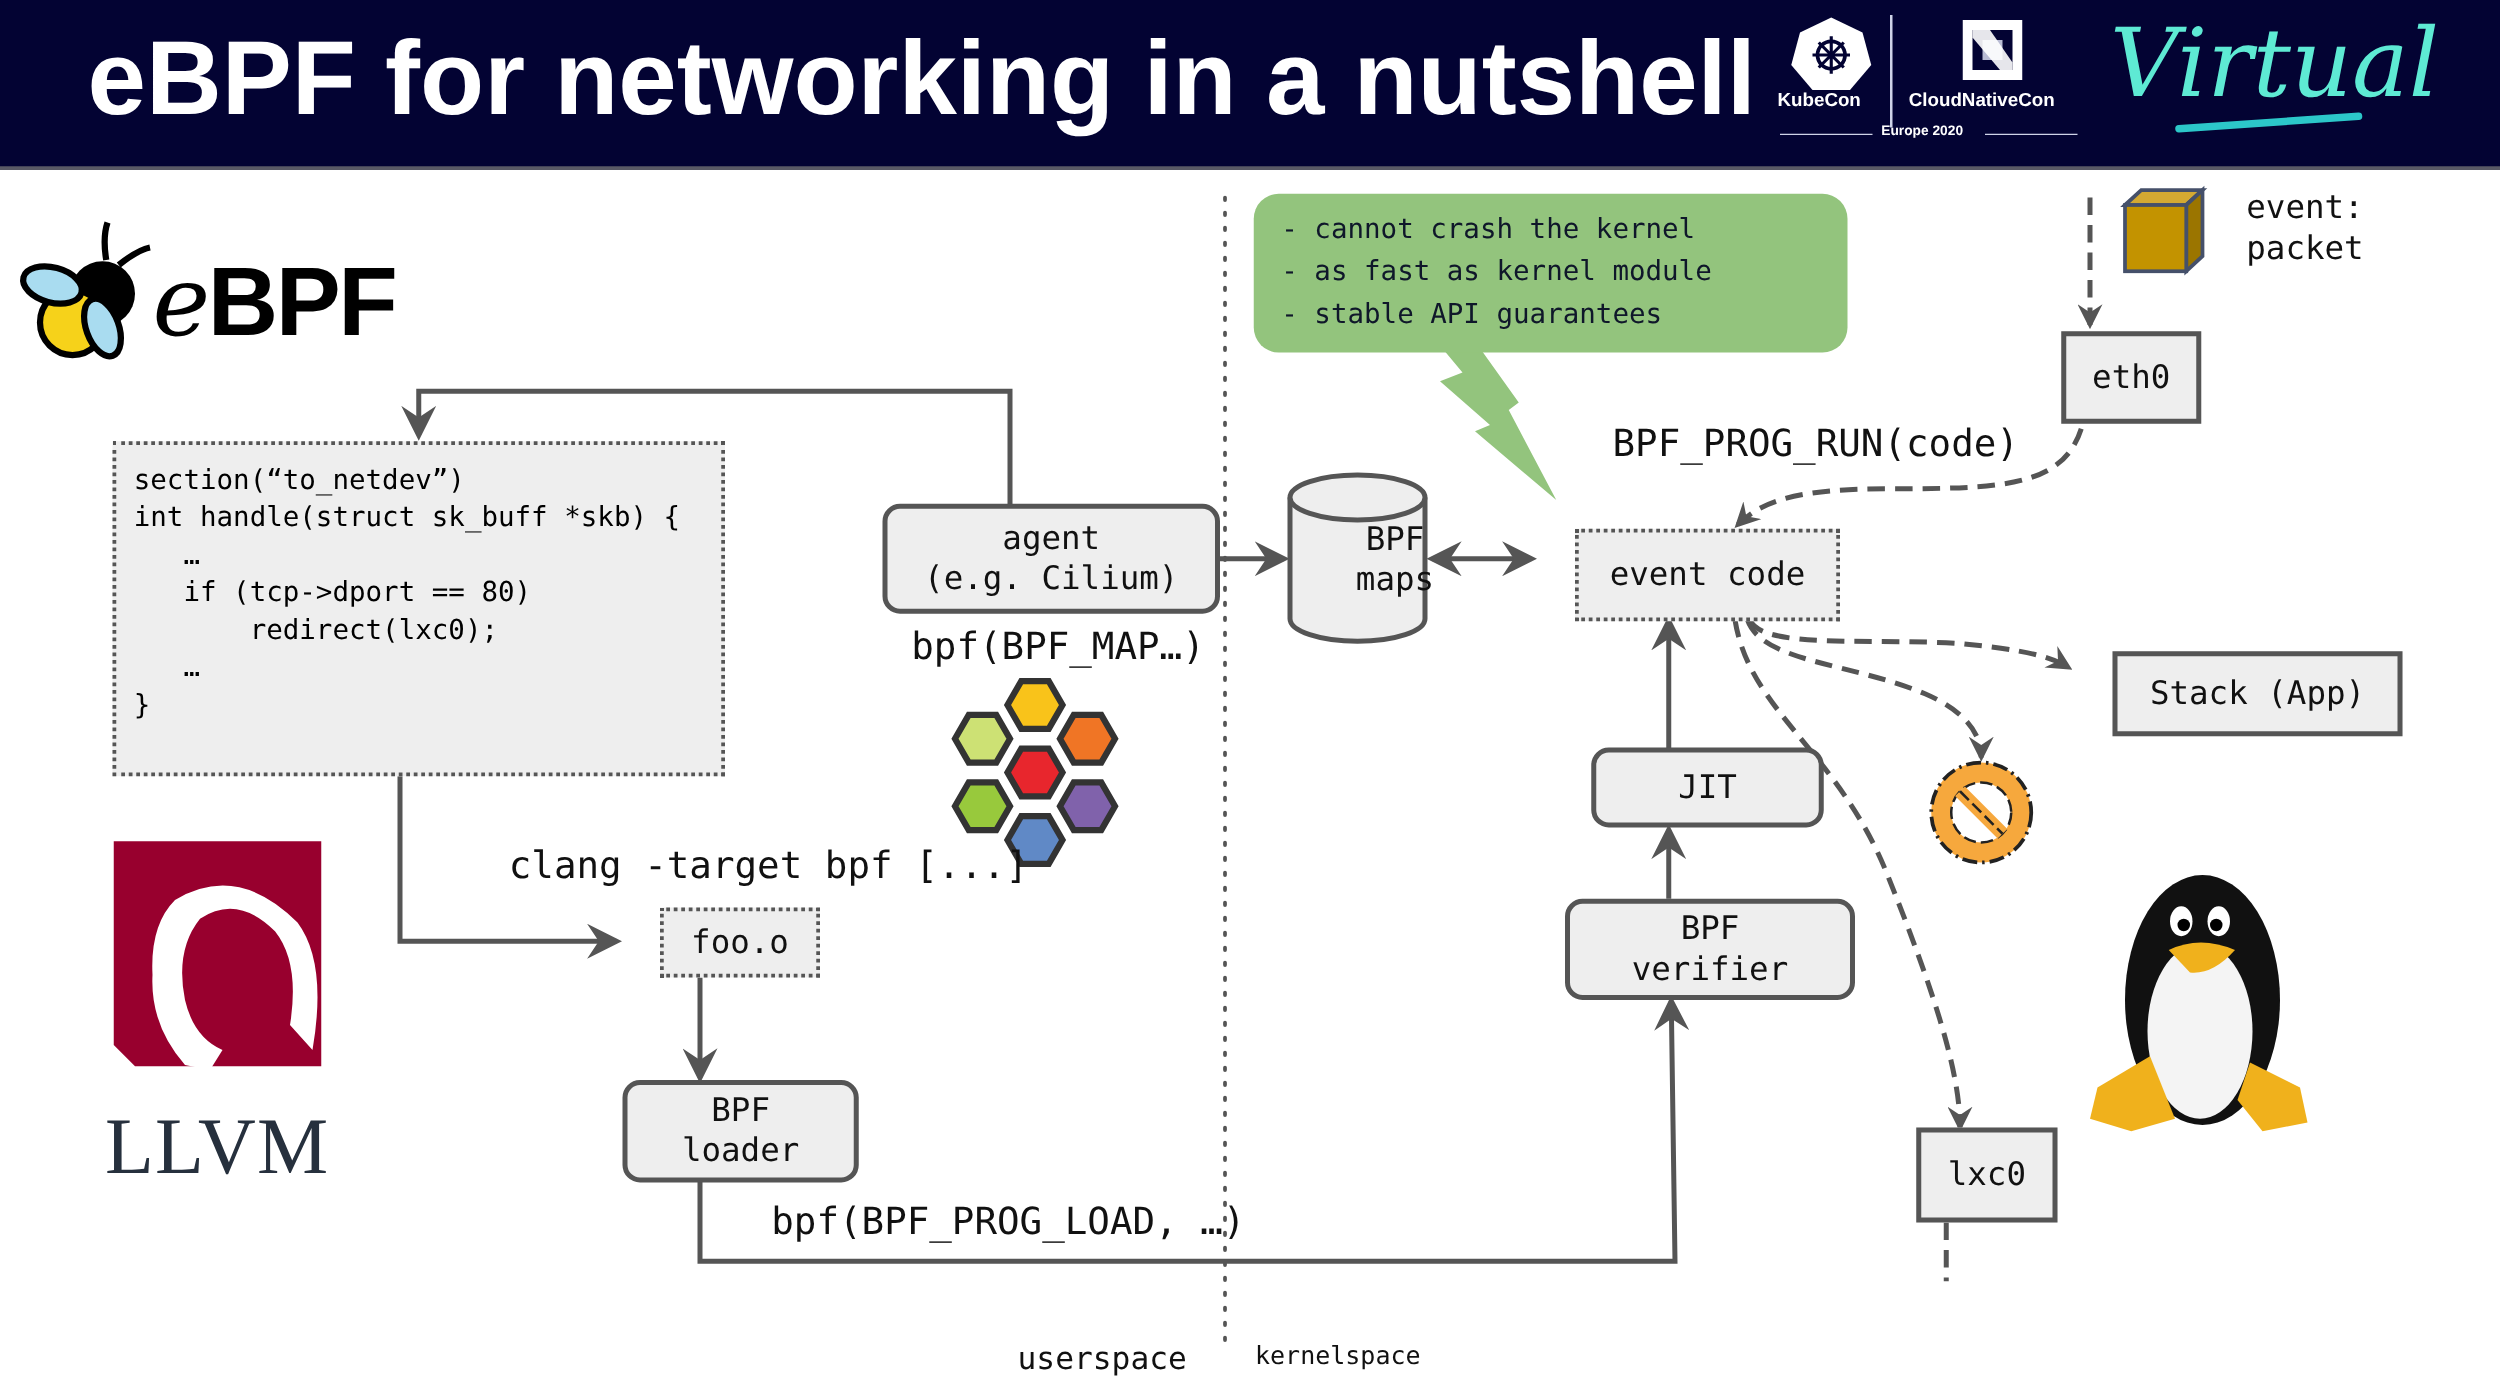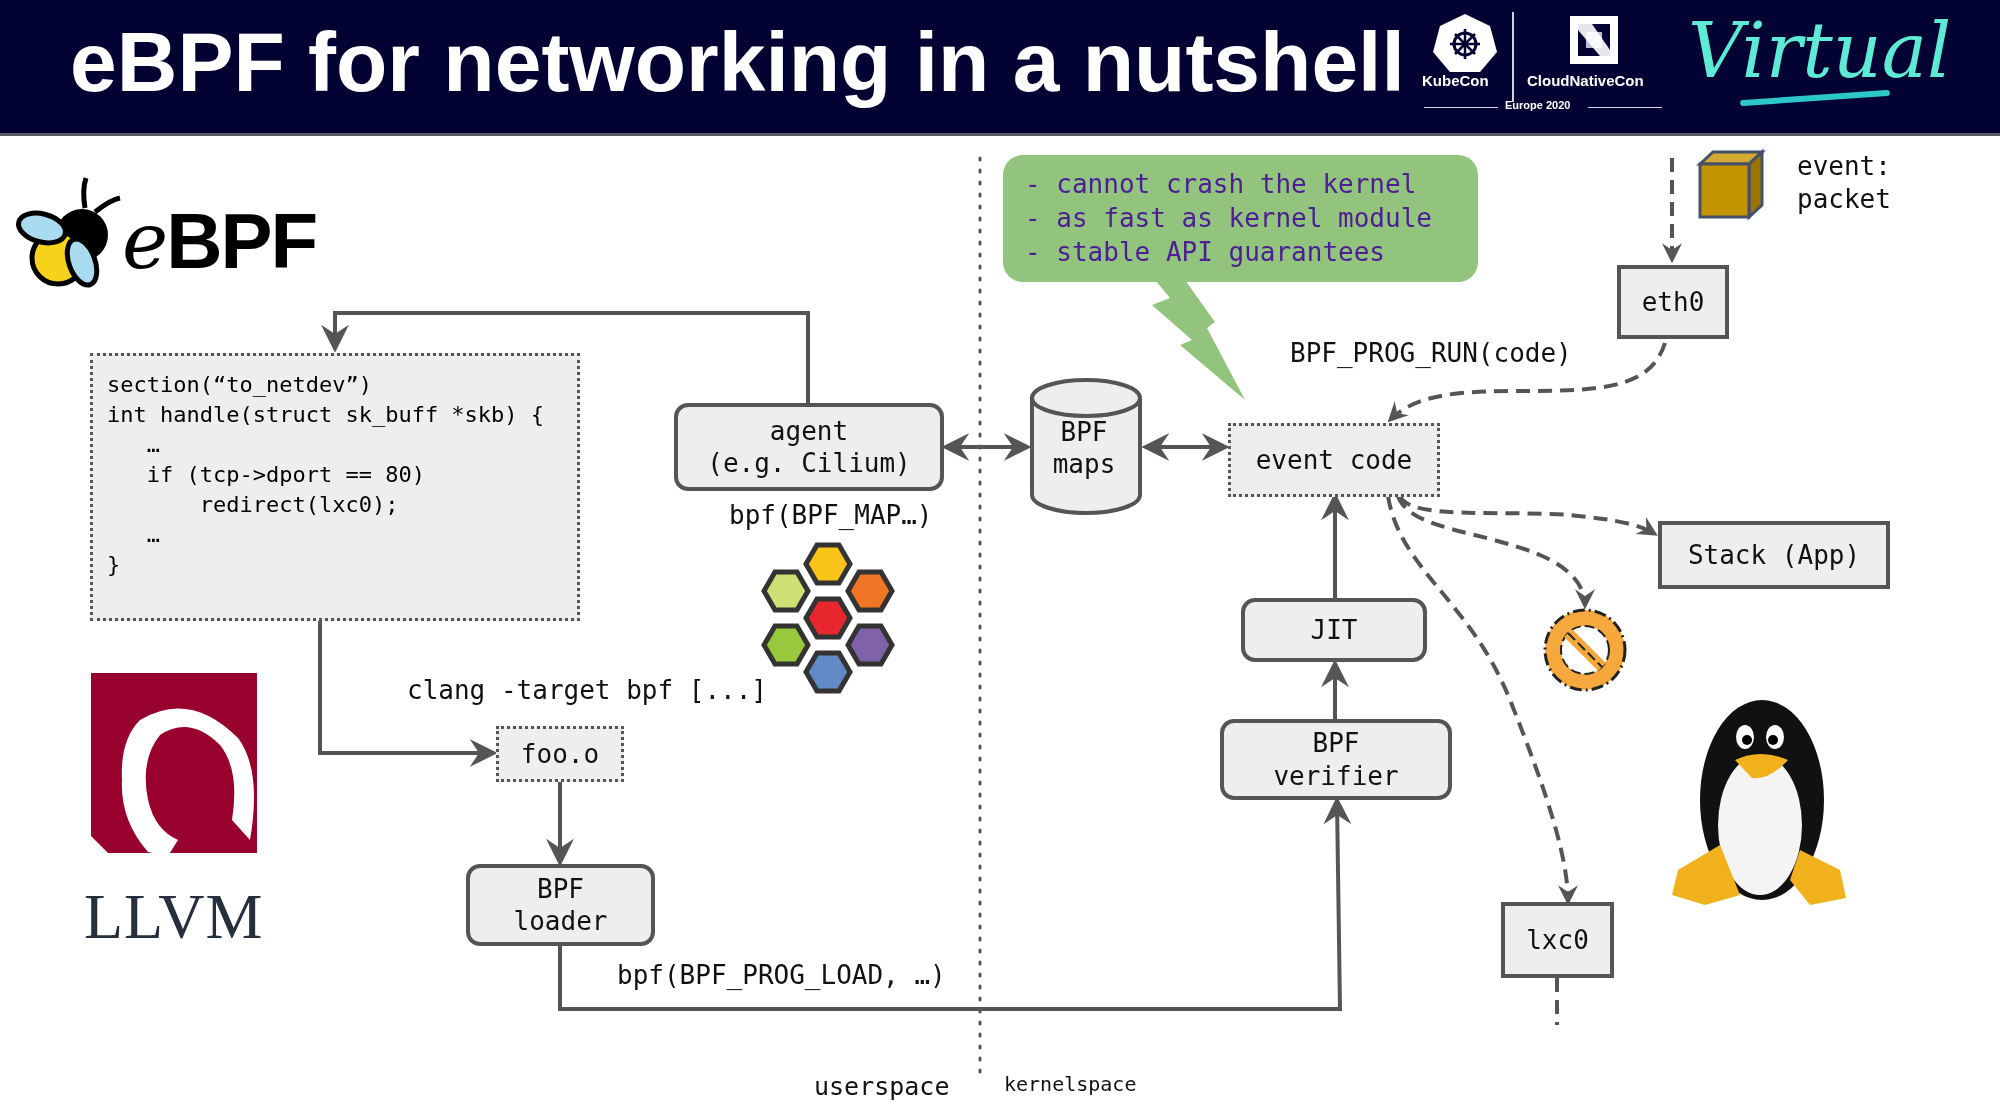--- a/index.html
+++ b/index.html
@@ -17,32 +17,32 @@
     .cncf-label { position: absolute; left: 1527px; top: 72px; font-family: "Liberation Sans", sans-serif; font-weight: bold;
                   font-size: 15px; color: #fff; }
     .europe-label { position: absolute; left: 1505px; top: 99px; font-family: "Liberation Sans", sans-serif; font-weight: bold;
                     font-size: 11px; color: #fff; }
     .europe-line { position: absolute; top: 107px; height: 1px; background: #cfd3e8; }
     .virtual { position: absolute; left: 1688px; top: 6px; font-family: "DejaVu Serif", serif; font-style: italic;
                font-size: 76px; color: #5eead4; }
     .virtual-underline { position: absolute; left: 1740px; top: 95px; width: 150px; height: 6px; background: #2cc7c9;
                          border-radius: 3px; transform: rotate(-4deg); }
     svg.diagram { position: absolute; left: 0; top: 133px; }
-    .lbl { position: absolute; font-size: 26px; white-space: pre; color: #111; }
+    .lbl { position: absolute; font-size: 30px; white-space: pre; color: #111; }
     .box { position: absolute; background: #eeeeee; border: 4px solid #555555; box-sizing: border-box;
            display: flex; align-items: center; justify-content: center; text-align: center;
-           font-size: 26px; white-space: pre; color: #111; line-height: 1.25; }
+           font-size: 26px; white-space: pre; color: #111; line-height: 1.25; margin-left: 32px; }
     .box.round { border-radius: 14px; }
     .box.dotted { border: 3px dotted #555555; }
     .code-box { position: absolute; left: 90px; top: 353px; width: 490px; height: 268px; background: #eeeeee;
                 border: 3px dotted #555555; box-sizing: border-box; padding: 14px 14px; }
     .code-line { font-size: 22px; line-height: 30px; white-space: pre; color: #000000; height: 30px; }
     .bubble { position: absolute; left: 1003px; top: 155px; width: 475px; height: 127px; background: #93c47d;
               border-radius: 20px; box-sizing: border-box; padding: 12px 22px; }
-    .bubble-line { font-size: 26px; line-height: 34px; white-space: pre; color: #4c1d95; }
+    .bubble-line { font-size: 22px; line-height: 34px; white-space: pre; color: #0f172a; }
     .ebpf-text { position: absolute; left: 122px; top: 196px; font-family: "Liberation Sans", sans-serif; font-weight: bold;
                  font-size: 78px; color: #000; letter-spacing: -2px; }
     .ebpf-e { font-family: "DejaVu Serif", serif; font-style: italic; font-weight: normal; }
     .llvm-text { position: absolute; left: 84px; top: 880px; font-family: "Liberation Serif", serif; font-size: 64px;
                  color: #26303d; letter-spacing: 1px; }
   </style>
 </head>
 <body>
 
 <div class="header">

